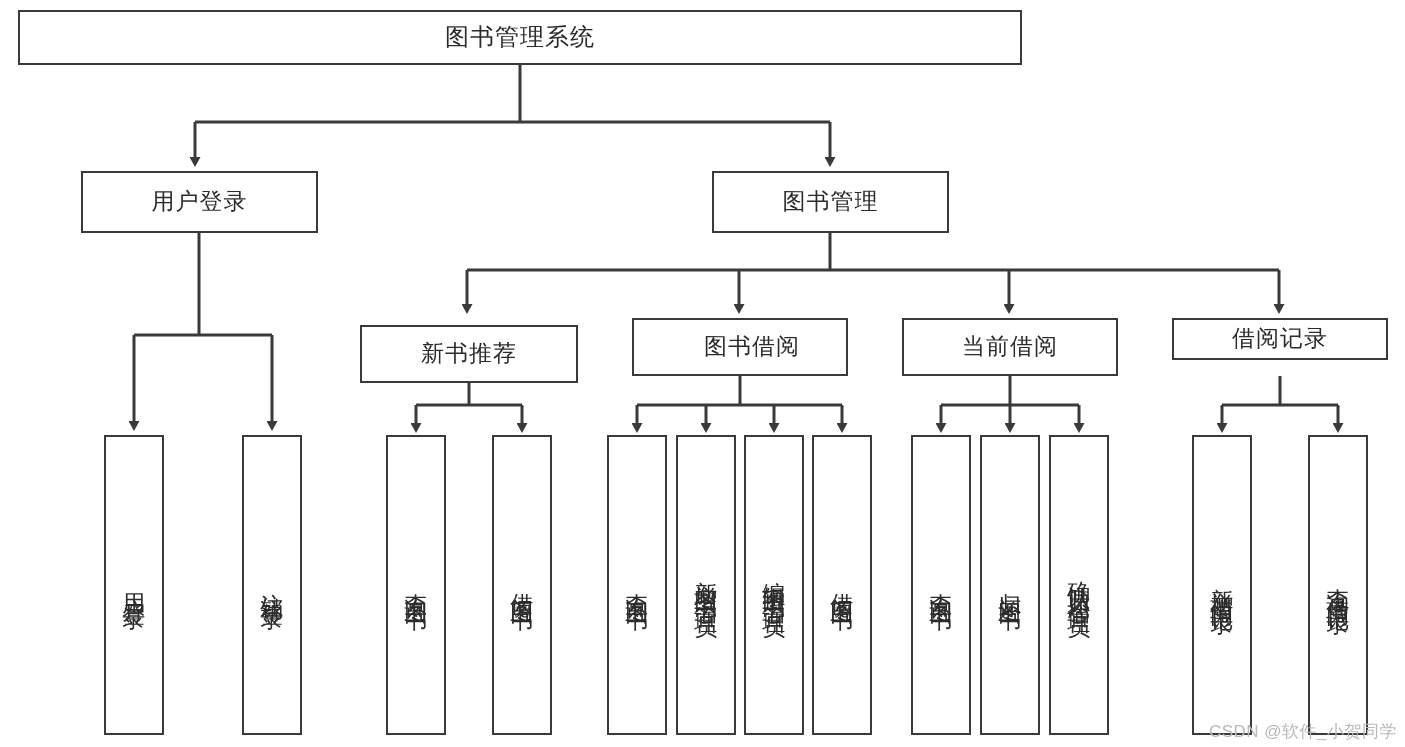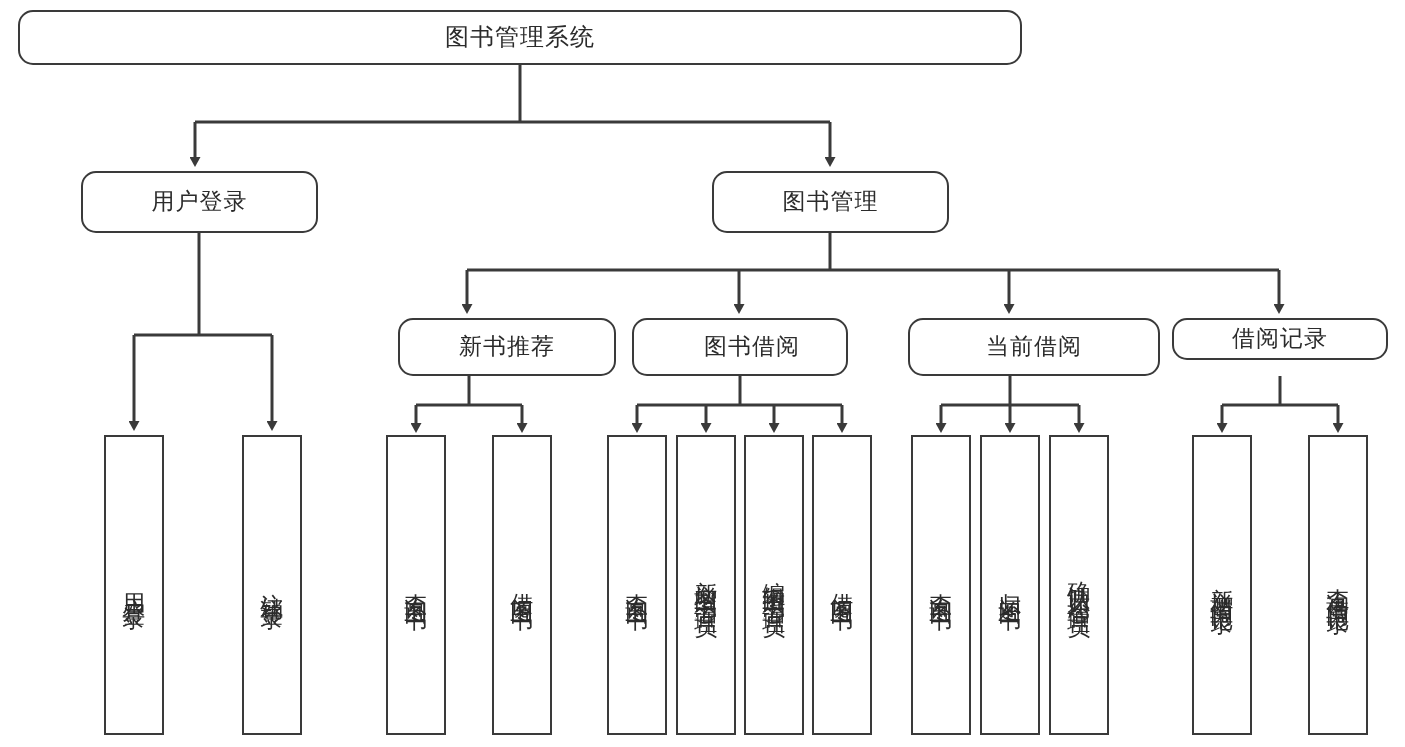--- a/index.html
+++ b/index.html
@@ -33,21 +33,20 @@
     border: 2px solid #3a3a3a;
     display: flex;
     align-items: center;
     justify-content: center;
     color: #2b2b2b;
   }
   .node.h {
     font-size: 23px;
     letter-spacing: 1px;
     line-height: 1.2;
-    border-radius: 15px;
   }
   .node.root {
     font-size: 24px;
   }
   .node.v {
     font-size: 23px;
     align-items: center;
     justify-content: center;
   }
   .vtext {
@@ -133,29 +132,29 @@
   </div>
 
   <div class="node h" style="left:81px; top:171px; width:237px; height:62px;">
     <span class="htext">用户登录</span>
   </div>
 
   <div class="node h" style="left:712px; top:171px; width:237px; height:62px;align-items:center;">
     <span class="htext">图书管理</span>
   </div>
 
-  <div class="node h" style="left:360px; top:318px; width:218px; height:58px;margin-left:38px;">
+  <div class="node h" style="left:360px; top:325px; width:218px; height:58px;">
     <span class="htext">新书推荐</span>
   </div>
 
   <div class="node h" style="left:632px; top:318px; width:216px; height:58px;padding-left:24px;">
     <span class="htext">图书借阅</span>
   </div>
 
-  <div class="node h" style="left:902px; top:318px; width:252px; height:58px;margin-left:6px;">
+  <div class="node h" style="left:902px; top:318px; width:216px; height:58px;">
     <span class="htext">当前借阅</span>
   </div>
 
   <div class="node h" style="left:1172px; top:318px; width:216px; height:42px;">
     <span class="htext">借阅记录</span>
   </div>
 
   <div class="node v" style="left:104px; top:435px; width:60px; height:300px;">
     <span class="vtext">用户登录</span>
   </div>
@@ -201,14 +200,15 @@
   </div>
 
   <div class="node v" style="left:1192px; top:435px; width:60px; height:300px;">
     <span class="vtext">新增借阅记录</span>
   </div>
 
   <div class="node v" style="left:1308px; top:435px; width:60px; height:300px;">
     <span class="vtext">查询借阅记录</span>
   </div>
 
+  <div class="watermark">CSDN @软件_小贺同学</div>
 
 </div>
 
 </body></html>

